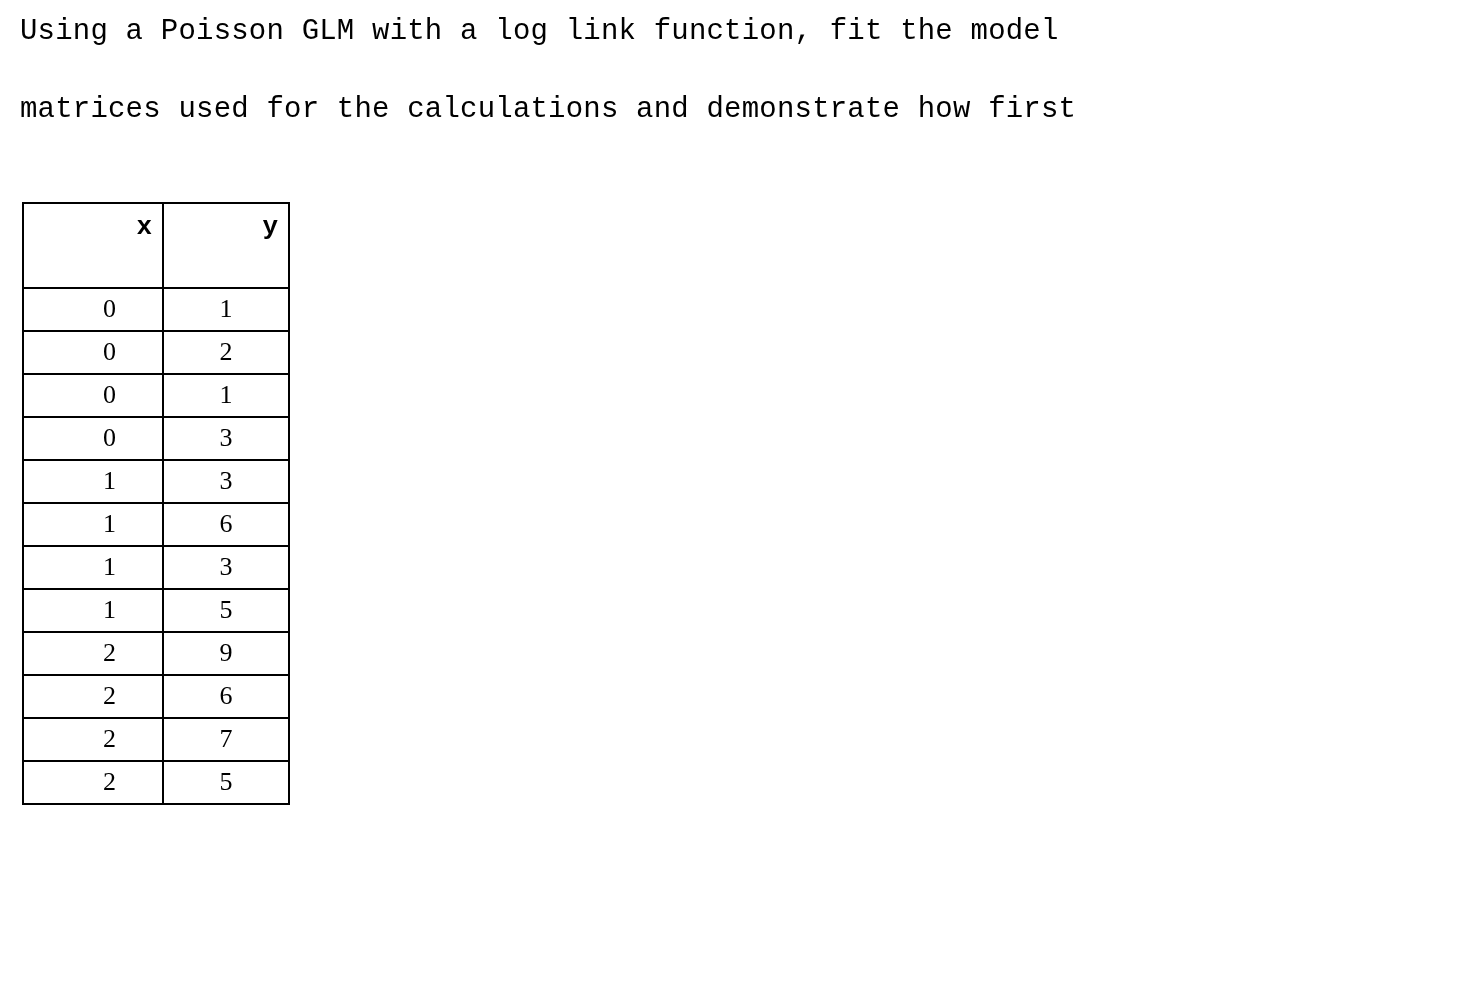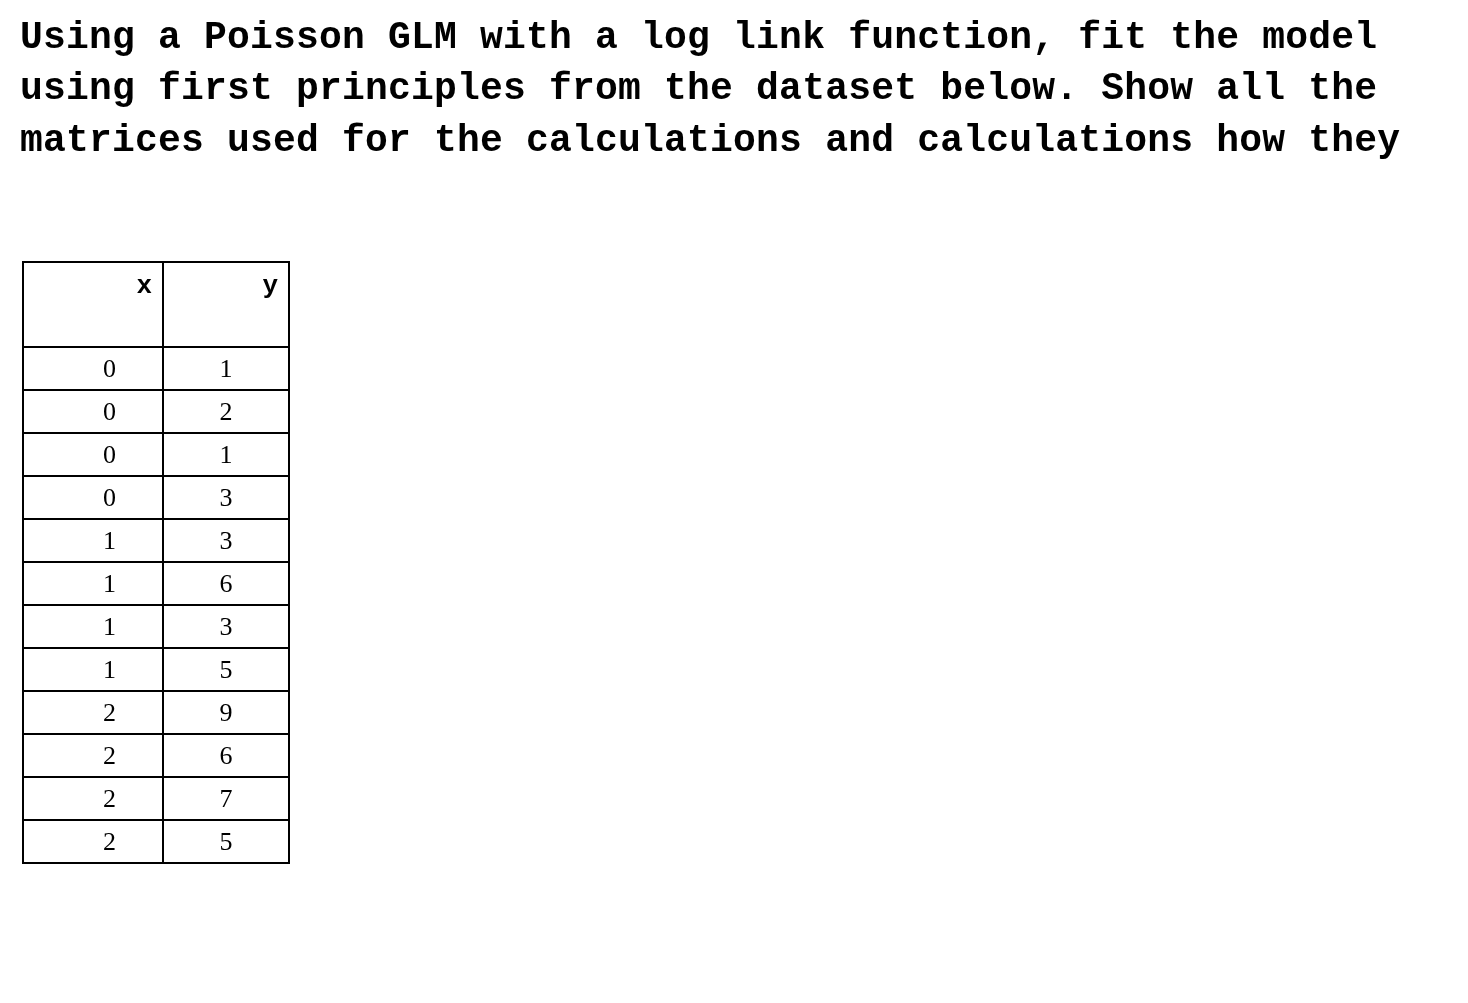--- a/index.html
+++ b/index.html
@@ -9,25 +9,24 @@
     width: 1468px;
     height: 1003px;
     font-family: "Courier New", Courier, monospace;
     color: #000000;
   }
   .page {
     padding: 12px 20px 20px 20px;
     box-sizing: border-box;
   }
   .problem-text {
-    font-size: 38px;
+    font-size: 29px;
     line-height: 1.35;
-    margin-bottom: 44px;
+    margin-bottom: 33px;
     letter-spacing: 0.2px;
-    font-weight: bold;
   }
   .nowrap { white-space: nowrap; }
   .formula {
     font-family: "Times New Roman", Times, serif;
     font-style: italic;
   }
   .formula .upright-T {
     font-style: italic; 
   }
   .formula sup {
@@ -84,22 +83,22 @@
     padding-left: 0;
   }
 </style>
 </head>
 <body>
 
 <div class="page">
 
   <div class="problem-text">
     <span>Using a Poisson GLM with a log link function, fit the model</span><br>
-    <span>using first principles from the dataset below. Show all the</span><br>
-    <span>matrices used for the calculations and calculations how they</span><br>
+    <br>
+    <span>matrices used for the calculations and demonstrate how first</span><br>
     <br>
   </div>
 
   <table class="data-table">
     <thead>
       <tr>
         <th class="col-x">x</th>
         <th class="col-y">y</th>
       </tr>
     </thead>

